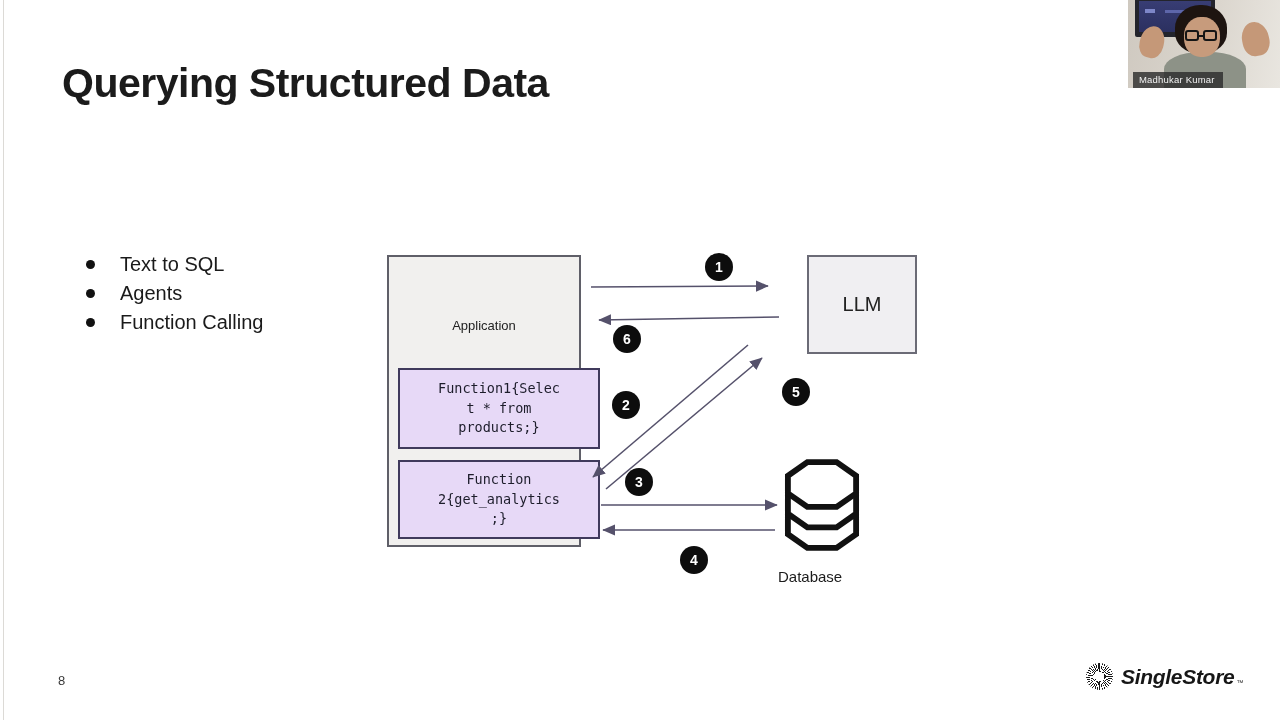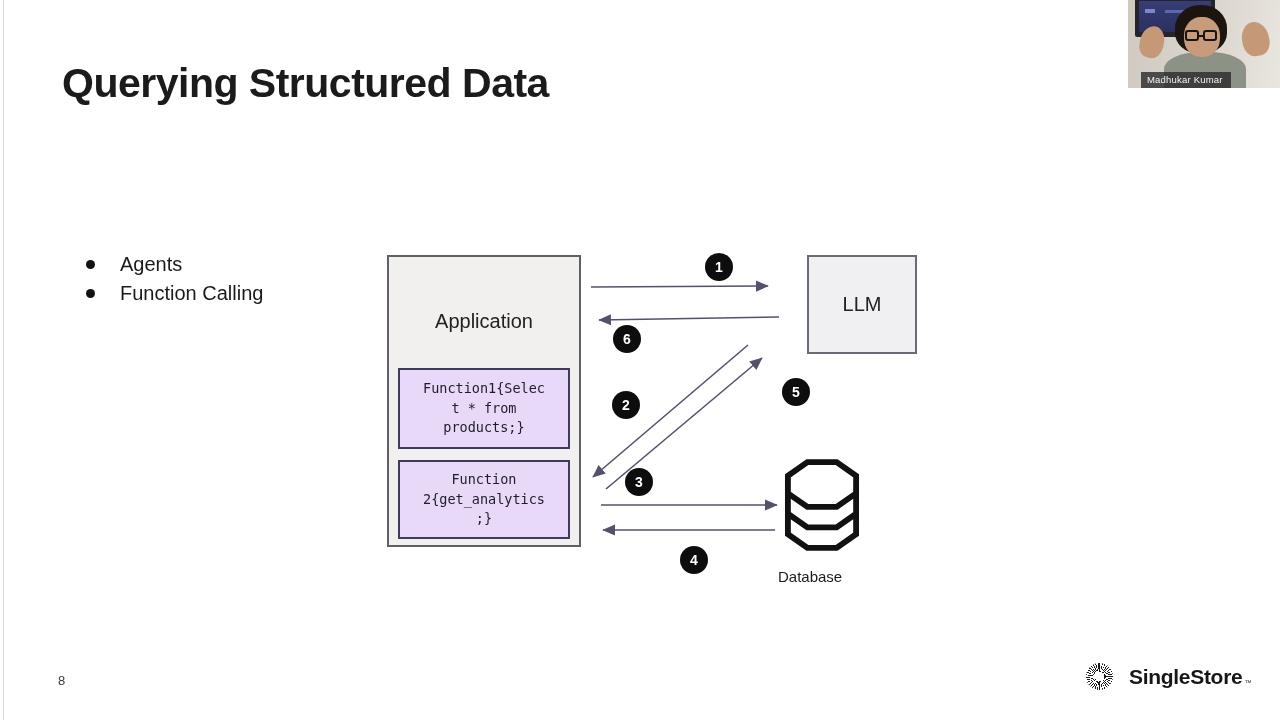--- a/index.html
+++ b/index.html
@@ -14,23 +14,23 @@
 
   
   .bullets { position:absolute; left:86px; top:250px; }
   .bullet-row { display:flex; align-items:center; height:29px; }
   .bullet-dot { width:9px; height:9px; border-radius:50%; background:#111; margin-right:25px; flex:0 0 auto; }
   .bullet-text { font-size:20px; color:#1a1a1a; }
 
   
   .app-box { position:absolute; left:387px; top:255px; width:194px; height:292px;
              background:#f1f0ee; border:2px solid #5f5f68; }
-  .app-label { position:absolute; left:0; top:53px; width:100%; text-align:center;
-               font-size:20px; color:#222; }
-  .func-box { position:absolute; left:9px; width:172px; background:#e7d9f7;
+  .app-label { position:absolute; left:0; top:61px; width:100%; text-align:center;
+               font-size:13px; color:#222; }
+  .func-box { position:absolute; left:9px; width:202px; background:#e7d9f7;
               border:2px solid #403a5c; display:flex; align-items:center; justify-content:center;
               font-family:"DejaVu Sans Mono", monospace; font-size:13.5px; line-height:19.5px;
               color:#1d1d2b; text-align:center; white-space:pre-line; }
   .func1 { top:111px; height:81px; }
   .func2 { top:203px; height:79px; }
 
   .llm-box { position:absolute; left:784px; top:255px; width:110px; height:99px;
              background:#f0eff2; border:2px solid #6b6b76; display:flex;
              align-items:center; justify-content:center; font-size:20px; color:#222;margin-left:23px; }
 
@@ -67,43 +67,47 @@
                     border-radius:50% 50% 42% 42%; transform:rotate(-12deg); }
   .cam-torso { position:absolute; left:36px; top:52px; width:82px; height:38px; background:#8d9287;
                border-radius:45% 45% 0 0; }
   .cam-hair { position:absolute; left:47px; top:5px; width:52px; height:48px; background:#1d1410;
               border-radius:48% 48% 42% 42%; }
   .cam-face { position:absolute; left:56px; top:17px; width:36px; height:40px; background:#c79b7c;
               border-radius:46%; }
   .cam-glasses { position:absolute; left:57px; top:30px; display:flex; align-items:center; }
   .cam-lens { width:14px; height:11px; border:2px solid #151515; border-radius:3px; }
   .cam-bridge { width:4px; height:2px; background:#151515; }
-  .cam-name { position:absolute; left:13px; bottom:0; background:rgba(45,45,45,0.82); color:#f2f2f2;
+  .cam-name { position:absolute; left:5px; bottom:0; background:rgba(45,45,45,0.82); color:#f2f2f2;
               font-size:9.5px; padding:2px 8px 3px 6px; letter-spacing:0.2px; }
 
   
   .page-num { position:absolute; left:58px; top:673px; font-size:13px; color:#3a3a3a; }
   .brand { position:absolute; left:1086px; top:663px; display:flex; align-items:center; }
   .brand-burst { width:27px; height:27px; border-radius:50%;
                  background:
                    radial-gradient(circle at center, #ffffff 0 5px, rgba(255,255,255,0) 5px),
                    repeating-conic-gradient(#1a1a1a 0deg 4deg, #ffffff 4deg 11deg); }
-  .brand-text { font-size:21px; font-weight:700; color:#161616; letter-spacing:-0.3px; margin-left:16px; }
+  .brand-text { font-size:21px; font-weight:700; color:#161616; letter-spacing:-0.3px; margin-left:8px;font-style:italic; }
   .brand-tm { font-size:7px; color:#333; margin-left:2px; align-self:flex-end; padding-bottom:4px; }
 </style>
 </head>
 <body>
 
 <div id="stage">
 
   <div class="edge-line"></div>
 
   <div class="title">Querying Structured Data</div>
 
   <div class="bullets">
+    <div class="bullet-row">
+      <span class="bullet-dot"></span>
+      <span class="bullet-text">Text to SQL</span>
+    </div>
     <div class="bullet-row">
       <span class="bullet-dot"></span>
       <span class="bullet-text">Agents</span>
     </div>
     <div class="bullet-row">
       <span class="bullet-dot"></span>
       <span class="bullet-text">Function Calling</span>
     </div>
   </div>
 

